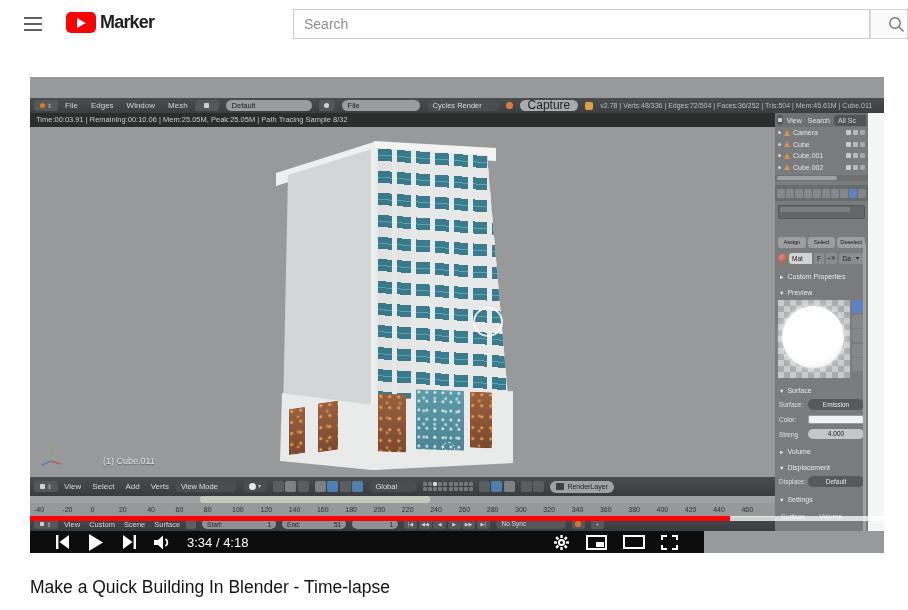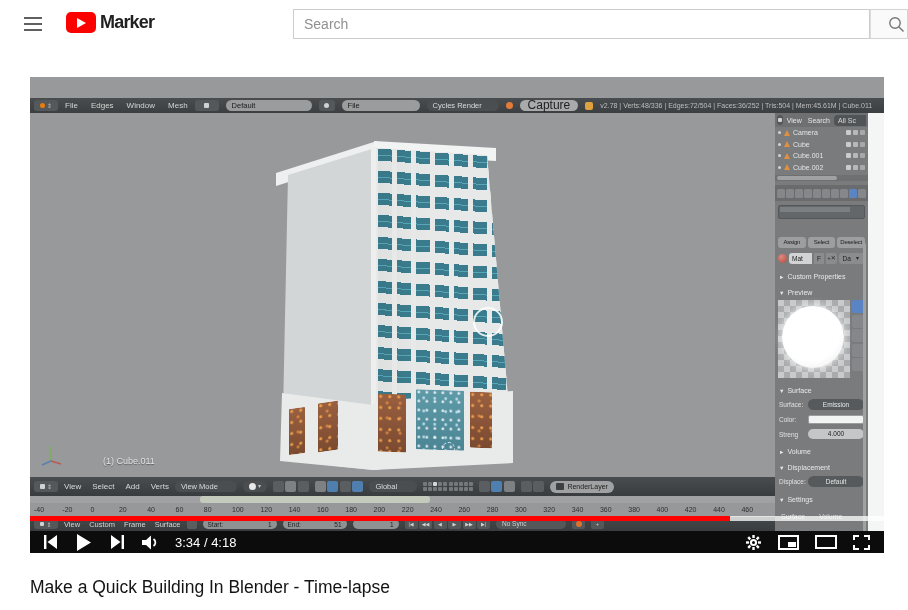--- a/index.html
+++ b/index.html
@@ -183,22 +183,22 @@
   .swatch { flex:1; height:9px; background:#f2f3f3; border-radius:2px; border:1px solid #9a9c9e; }
   .slider { flex:1; background:#c4c6c7; color:#202020; border-radius:6px; height:10px; line-height:10px;
             text-align:center; font-size:6.5px; }
   .panel-foot { display:flex; gap:14px; padding:0 6px; margin-top:10px; color:#dadbdc; }
   .v-scroll { position:absolute; right:2px; top:130px; width:3px; height:290px; background:#9fa1a3; border-radius:2px; }
   .white-strip { position:absolute; left:838px; top:36px; width:16px; height:418px; background:#f4f5f5; }
 
   
   .yt-progress { position:absolute; left:0; top:439px; width:854px; height:5px; background:rgba(255,255,255,.75); z-index:5; }
   .yt-progress .played { height:5px; background:#ff0000; }
-  .yt-controls { position:absolute; left:0; top:454px; width:854px; height:22px; background:#0c0c0c;
-                 display:flex; align-items:center; z-index:6; padding:0 14px; }
+  .yt-controls { position:absolute; left:0; top:454px; width:674px; height:22px; background:#0c0c0c;
+                 display:flex; align-items:center; z-index:6; padding:0 26px; }
   .ctl { display:flex; align-items:center; justify-content:center; cursor:pointer; }
   .time-text { color:#fff; font-size:13px; margin-left:14px; }
   .right-ctls { margin-left:auto; display:flex; align-items:center; gap:16px; }
 
   .video-title { position:absolute; left:30px; top:577px; font-size:17.5px; color:#141414; }
 </style>
 </head>
 <body>
 
 <div class="yt-header">
@@ -244,20 +244,21 @@
         <div class="sq" style="background:#cfd1d2"></div>
       </div>
     <span class="b-field" style="width:78px">File</span>
     <span class="b-dark-pill" style="width:72px">Cycles Render</span>
     <div class="capture-dot"></div>
     <span class="capture-btn">Capture</span>
     <div class="orange-chip"></div>
     <span class="b-stats">v2.78 | Verts:48/336 | Edges:72/504 | Faces:36/252 | Tris:504 | Mem:45.61M | Cube.011</span>
   </div>
 
+  <div class="b-status">Time:00:03.91 | Remaining:00:10.06 | Mem:25.05M, Peak:25.05M | Path Tracing Sample 8/32</div>
 
   <div>
     <div class="cornice-left"></div>
     <div class="cornice-right"></div>
     <div class="face face-left"></div>
     <div class="face face-right"></div>
     <div class="corner-pier"></div>
     <div class="ground"></div>
     <div class="door" style="left:259px;top:331px;width:16px;height:46px;transform:skewY(-8deg)"></div>
     <div class="door" style="left:288px;top:325px;width:20px;height:49px;transform:skewY(-8deg)"></div>
@@ -380,21 +381,21 @@
     </div>
   <div class="tl-header">
     <div class="b-icon-pill" style="height:10px">
         <div class="sq" style="background:#cfd1d2;border-radius:1px;width:4px;height:4px"></div>
         <span class="caret">⇕</span>
       </div>
     <div class="b-menu-row">
 
     <span>View</span>
         <span>Custom</span>
-        <span>Frame</span>
+        <span>Scene</span>
         <span>Surface</span>
       </div>
     <div class="mini-sq" style="width:10px;height:10px"></div>
     <div class="fld" style="width:74px">
       <span>Start:</span>
         <span>1</span>
     </div>
     <div class="fld" style="width:64px">
       <span>End:</span>
         <span>51</span>

